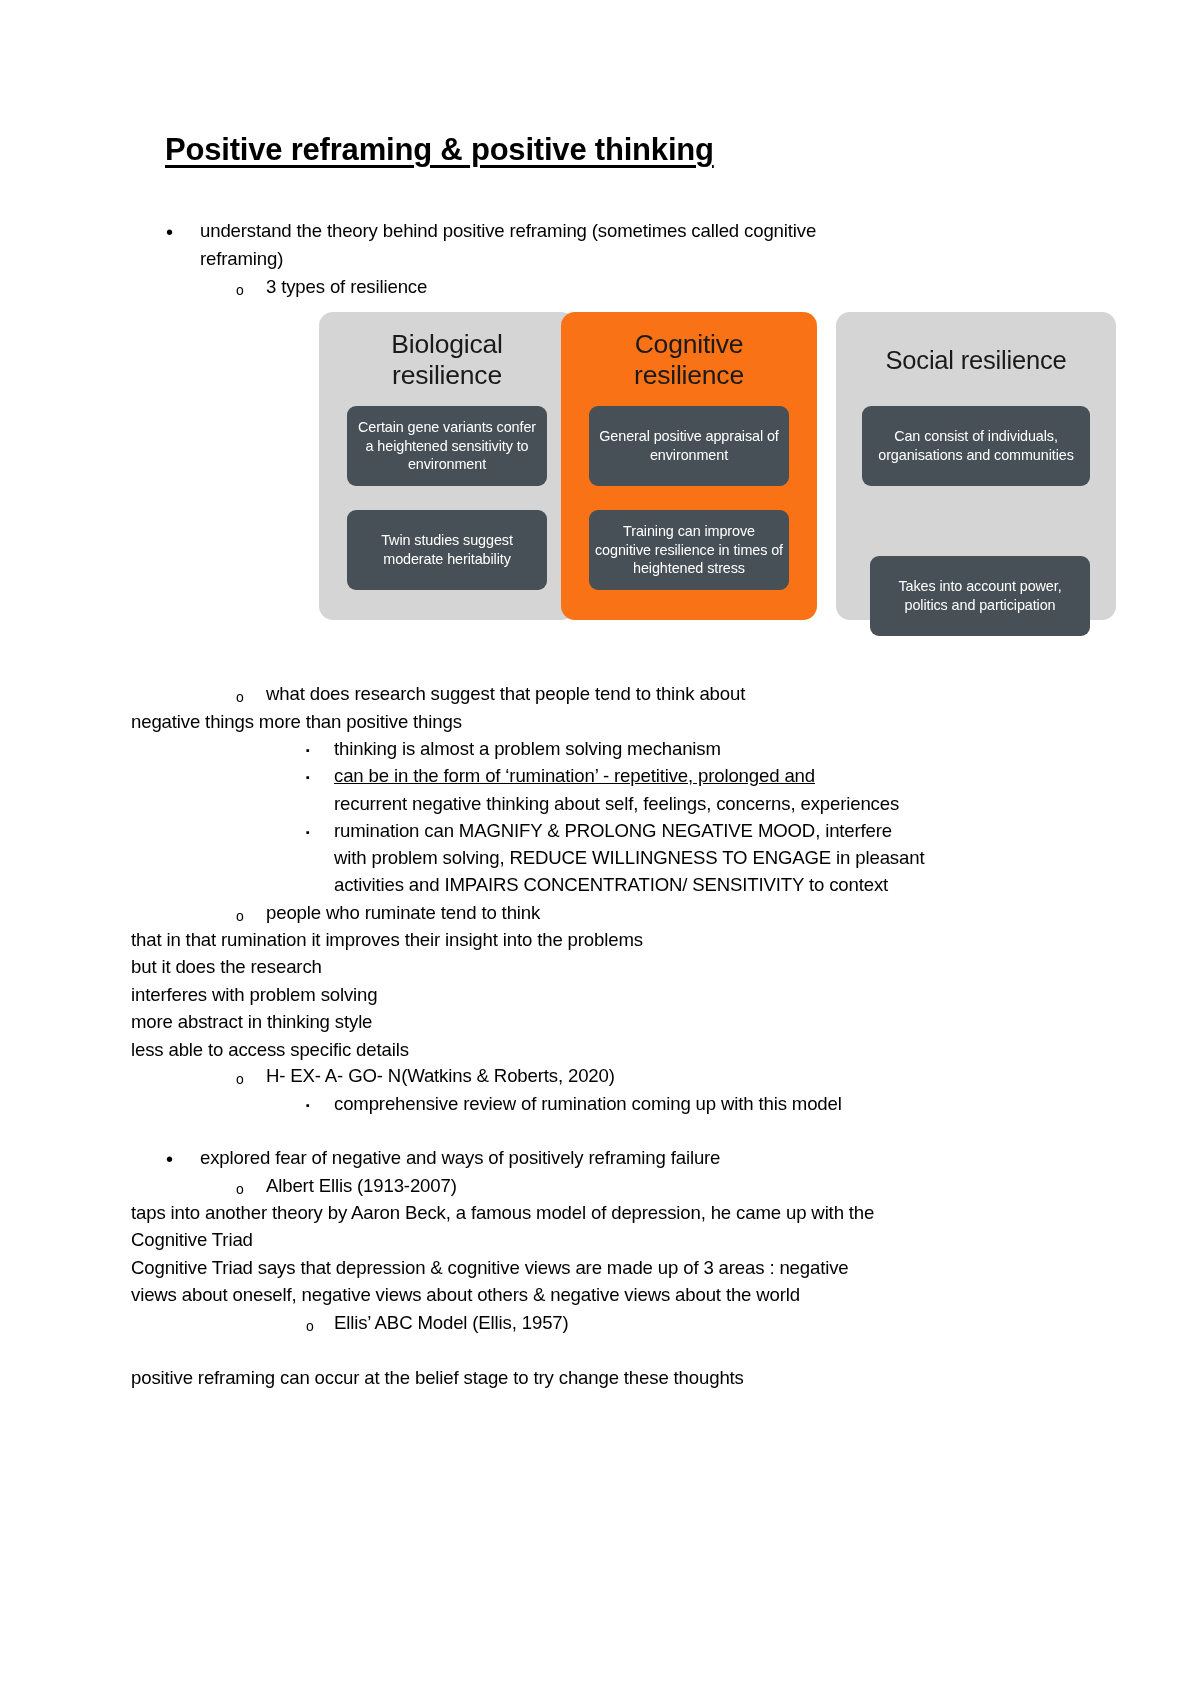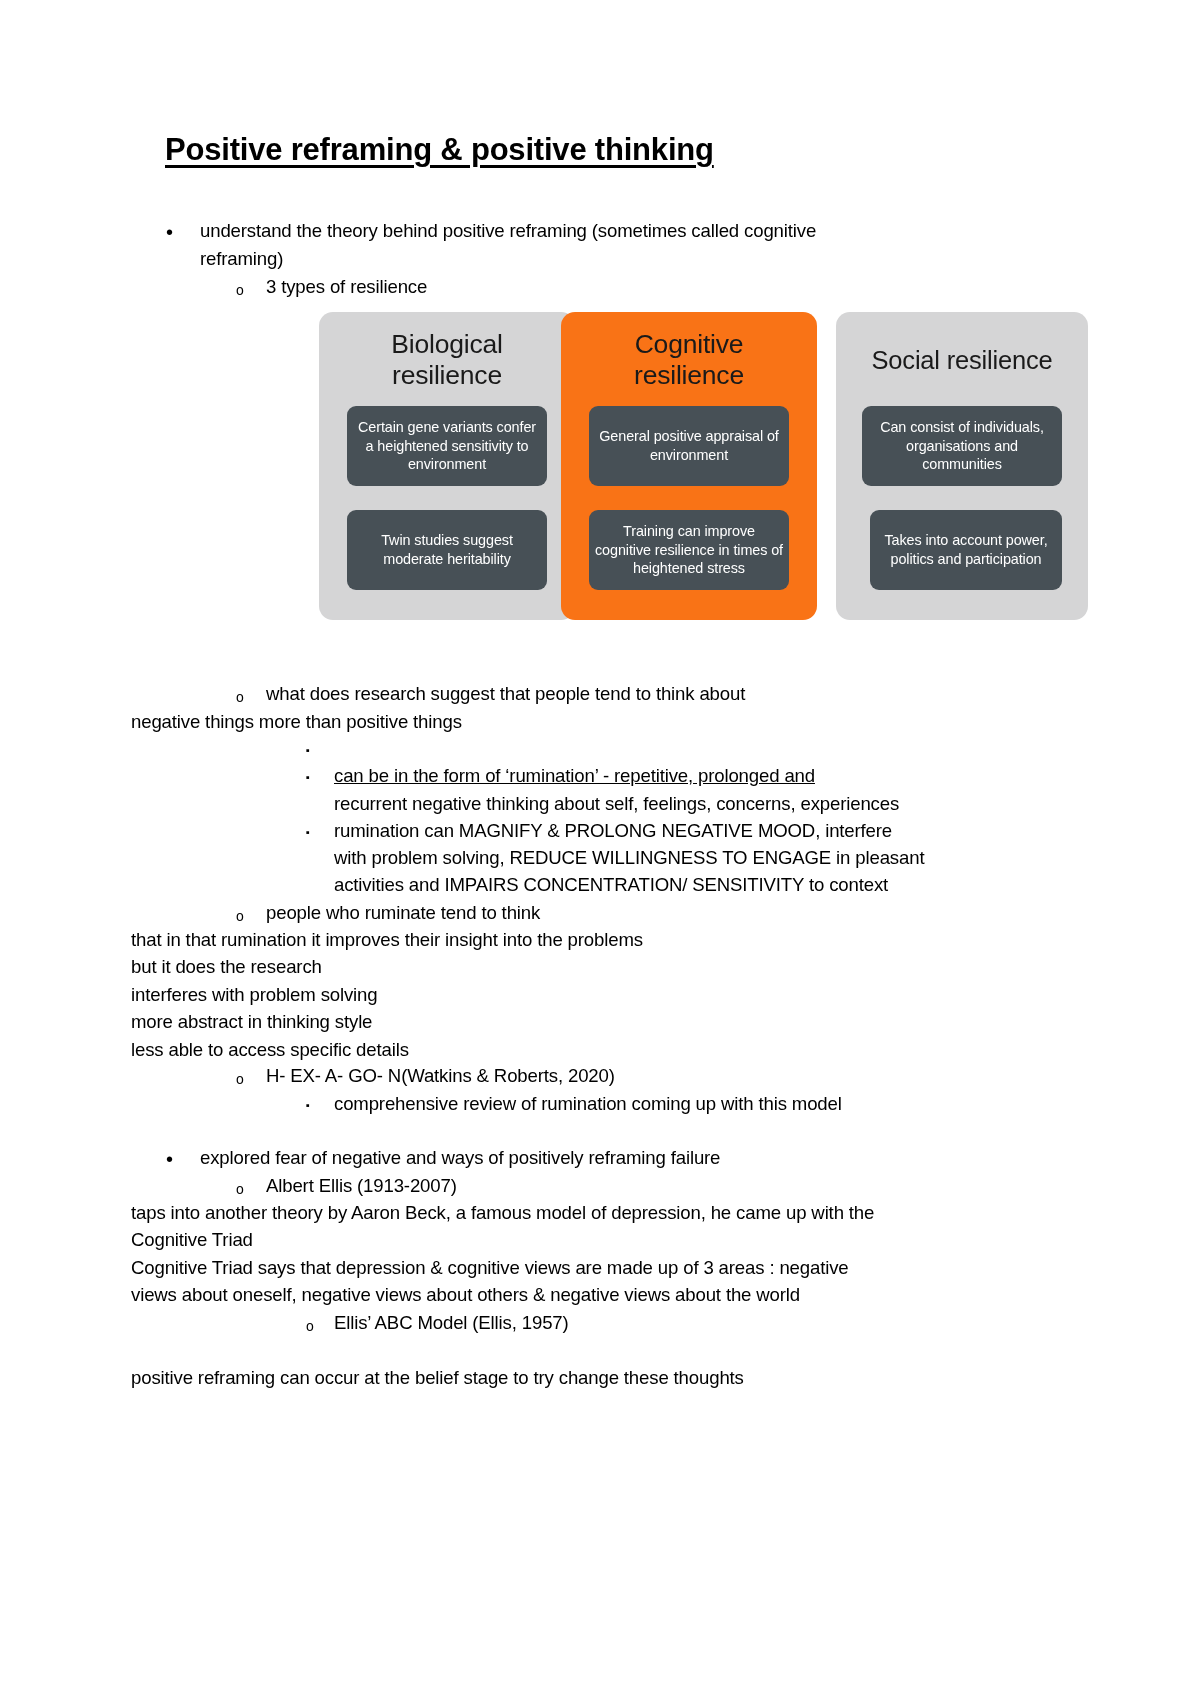--- a/index.html
+++ b/index.html
@@ -73,21 +73,21 @@
     top: 0;
     width: 256px;
     height: 308px;
     border-radius: 14px;
     box-sizing: border-box;
   }
   .col.grey   { background: #d5d5d6; }
   .col.orange { background: #f97316; }
   .col-1 { left: 8px; margin-left: 23px; }
   .col-2 { left: 273px; }
-  .col-3 { left: 548px; width: 252px; }
+  .col-3 { left: 548px; width: 280px; }
 
   .col-title {
     position: absolute;
     left: 0;
     right: 0;
     text-align: center;
     color: #1a1a1a;
     font-size: 26.5px;
     line-height: 31px;
     font-weight: 400;
@@ -107,21 +107,21 @@
     text-align: center;
     font-size: 14.4px;
     line-height: 18.6px;
     letter-spacing: -0.1px;
     padding: 4px 6px;
     box-sizing: border-box;
   }
   .sub.s1 { left: 28px; right: 28px; top: 94px;  height: 80px; }
   .sub.s2 { left: 28px; right: 28px; top: 198px; height: 80px; }
   .col-3 .sub.s1 { left: 26px; right: 26px; }
-  .col-3 .sub.s2 { left: 34px; right: 26px; }
+  .col-3 .sub.s2 { left: 34px; right: 26px; margin-top: 46px; }
 </style>
 </head>
 <body>
 
 <div class="page">
 
   <div class="title">Positive reframing &amp; positive thinking</div>
 
   <div class="bullet-dot" style="left:166px; top:219px;">•</div>
   <div class="line" style="left:200px; top:217px;">understand the theory behind positive reframing (sometimes called cognitive</div>
@@ -155,20 +155,21 @@
       <div class="sub s1">Can consist of individuals, organisations and communities</div>
       <div class="sub s2">Takes into account power, politics and participation</div>
     </div>
   </div>
 
   <div class="bullet-circ" style="left:236px; top:684px;">o</div>
   <div class="line" style="left:266px; top:680px;">what does research suggest that people tend to think about</div>
   <div class="line" style="left:131px; top:708px;">negative things more than positive things</div>
 
   <div class="bullet-sq" style="left:306px; top:737px;">▪</div>
+  <div class="line" style="left:334px; top:735px;">thinking is almost a problem solving mechanism</div>
 
   <div class="bullet-sq" style="left:306px; top:764px;">▪</div>
   <div class="line" style="left:334px; top:762px;text-decoration:underline;">can be in the form of ‘rumination’ - repetitive, prolonged and</div>
   <div class="line" style="left:334px; top:790px;">recurrent negative thinking about self, feelings, concerns, experiences</div>
 
   <div class="bullet-sq" style="left:306px; top:819px;">▪</div>
   <div class="line" style="left:334px; top:817px;">rumination can MAGNIFY &amp; PROLONG NEGATIVE MOOD, interfere</div>
   <div class="line" style="left:334px; top:844px;">with problem solving, REDUCE WILLINGNESS TO ENGAGE in pleasant</div>
   <div class="line" style="left:334px; top:871px;">activities and IMPAIRS CONCENTRATION/ SENSITIVITY to context</div>
 

